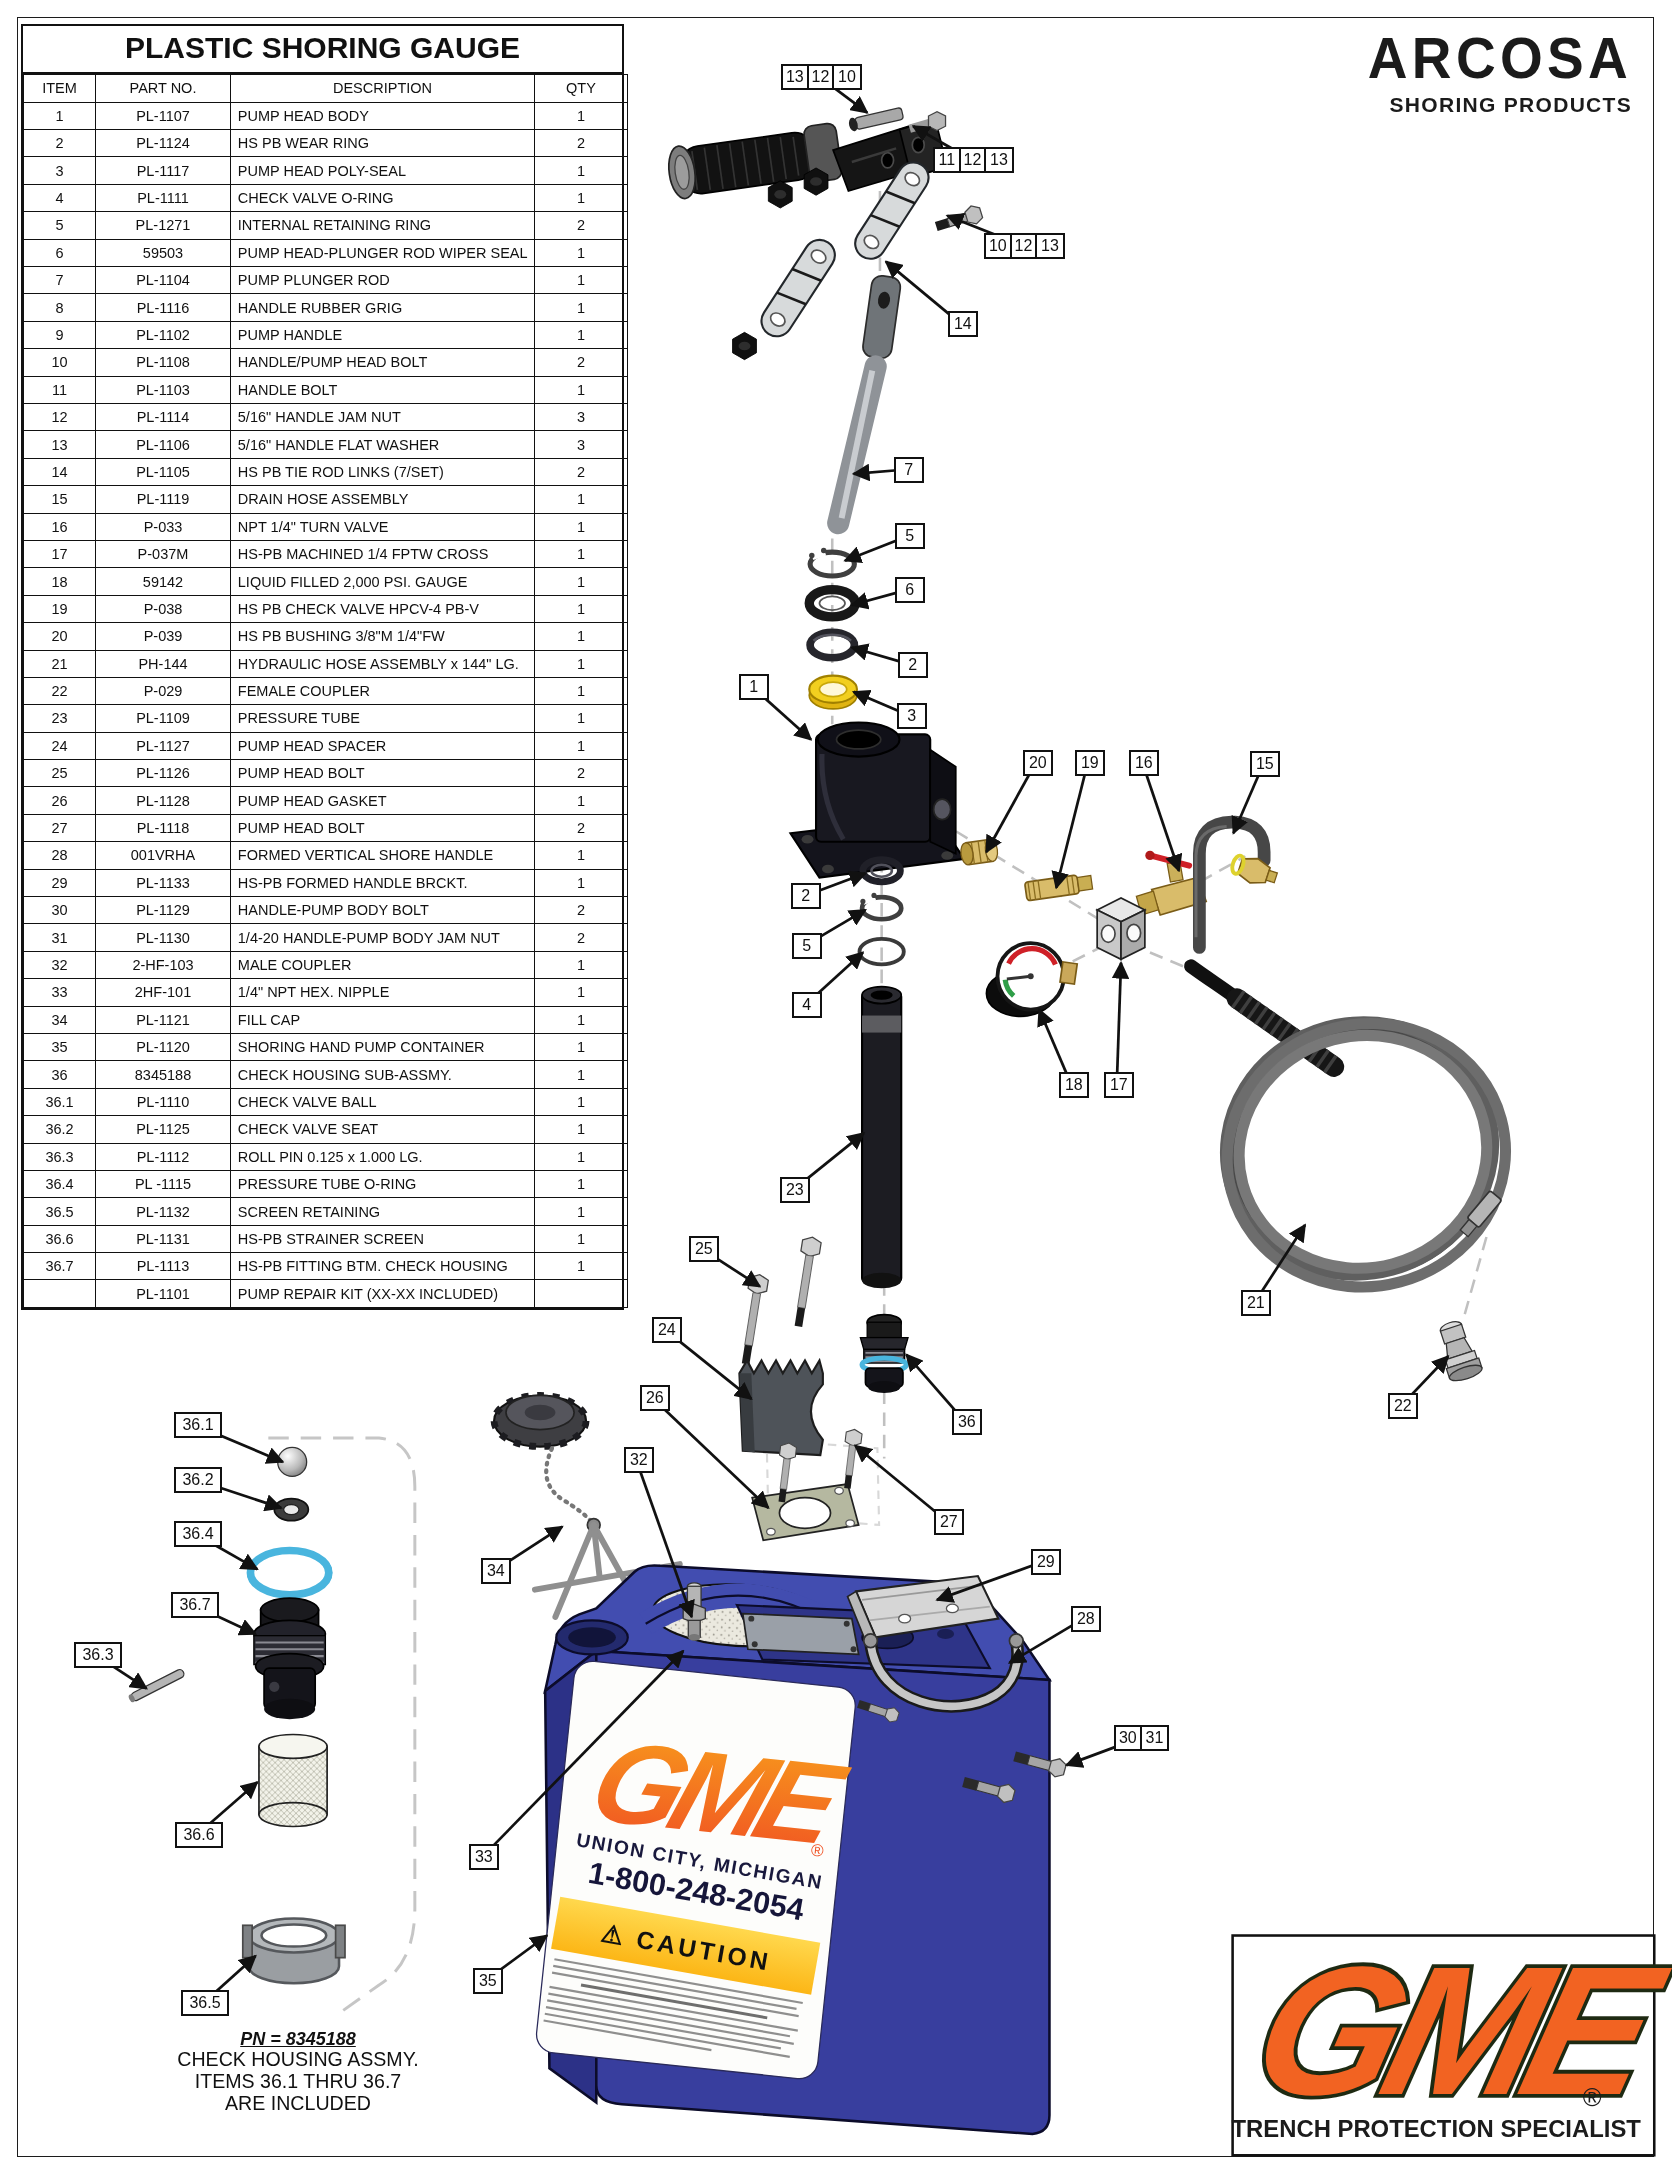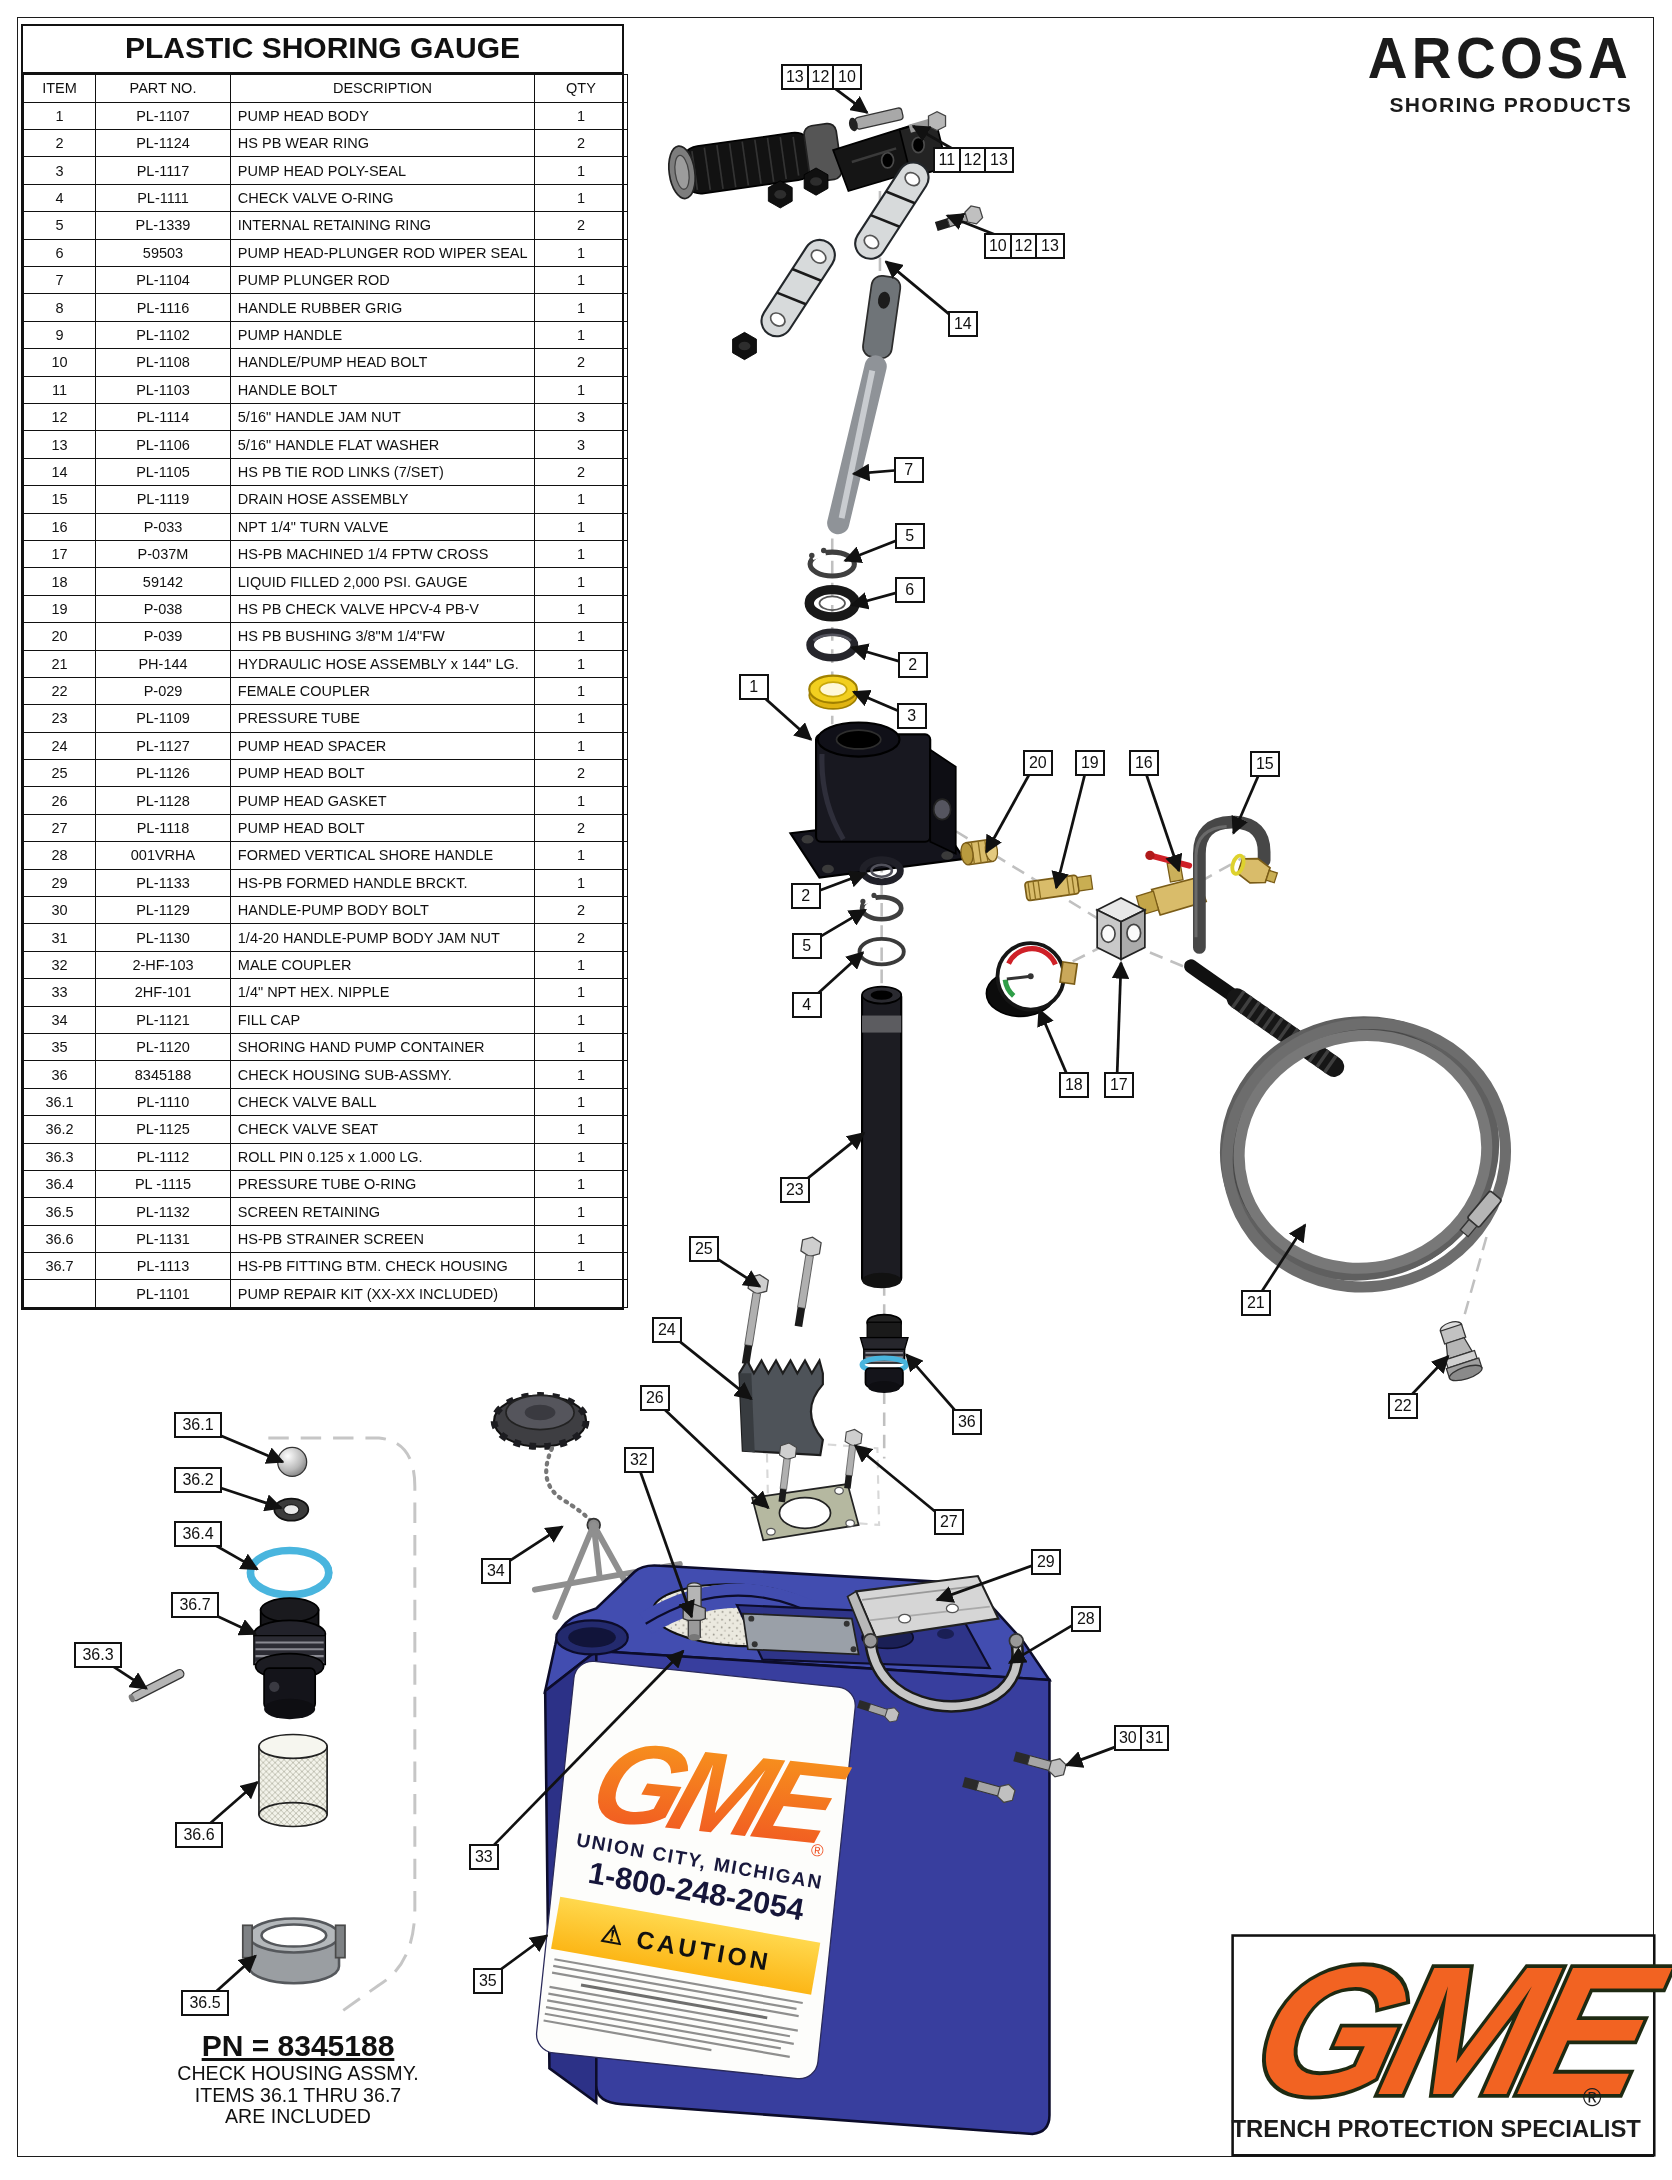--- a/index.html
+++ b/index.html
@@ -14,21 +14,21 @@
   .parts-table th{font-weight:normal;}
   .parts-table td:nth-child(3){text-align:left;padding-left:6.8px;}
 
   
   .arcosa{position:absolute;right:41px;top:31px;text-align:right;z-index:2;}
   .arcosa-main{font-size:55px;font-weight:bold;letter-spacing:4.3px;color:#1b1b1b;line-height:1;transform:scaleY(1.05);}
   .arcosa-sub{font-size:21px;font-weight:bold;letter-spacing:1.3px;color:#1b1b1b;margin-top:6.8px;}
 
   
   .note{position:absolute;left:149px;top:2029px;width:298px;text-align:center;font-size:19.6px;line-height:1.12;z-index:2;}
-  .note .pn{font-weight:bold;text-decoration:underline;font-size:30px;}
+  .note .pn{font-weight:bold;text-decoration:underline;font-size:18px;font-style:italic;}
 
   
   .diagram{position:absolute;left:0;top:0;width:1673px;height:2181px;z-index:1;}
   #callout-layer{position:absolute;left:0;top:0;width:1673px;height:2181px;z-index:3;pointer-events:none;}
   .callout{position:absolute;display:flex;border:2.1px solid #111;background:#fff;height:25.6px;box-sizing:border-box;font-size:16px;color:#111;}
   .callout span{display:flex;align-items:center;justify-content:center;border-right:2.1px solid #111;box-sizing:border-box;height:100%;}
   .callout span:last-child{border-right:none;}
 </style>
 </head>
 <body>
@@ -74,21 +74,21 @@
           <td>1</td>
         </tr>
         <tr>
           <td>4</td>
           <td>PL-1111</td>
           <td>CHECK VALVE O-RING</td>
           <td>1</td>
         </tr>
         <tr>
           <td>5</td>
-          <td>PL-1339</td>
+          <td>PL-1271</td>
           <td>INTERNAL RETAINING RING</td>
           <td>2</td>
         </tr>
         <tr>
           <td>6</td>
           <td>59503</td>
           <td>PUMP HEAD-PLUNGER ROD WIPER SEAL</td>
           <td>1</td>
         </tr>
         <tr>

